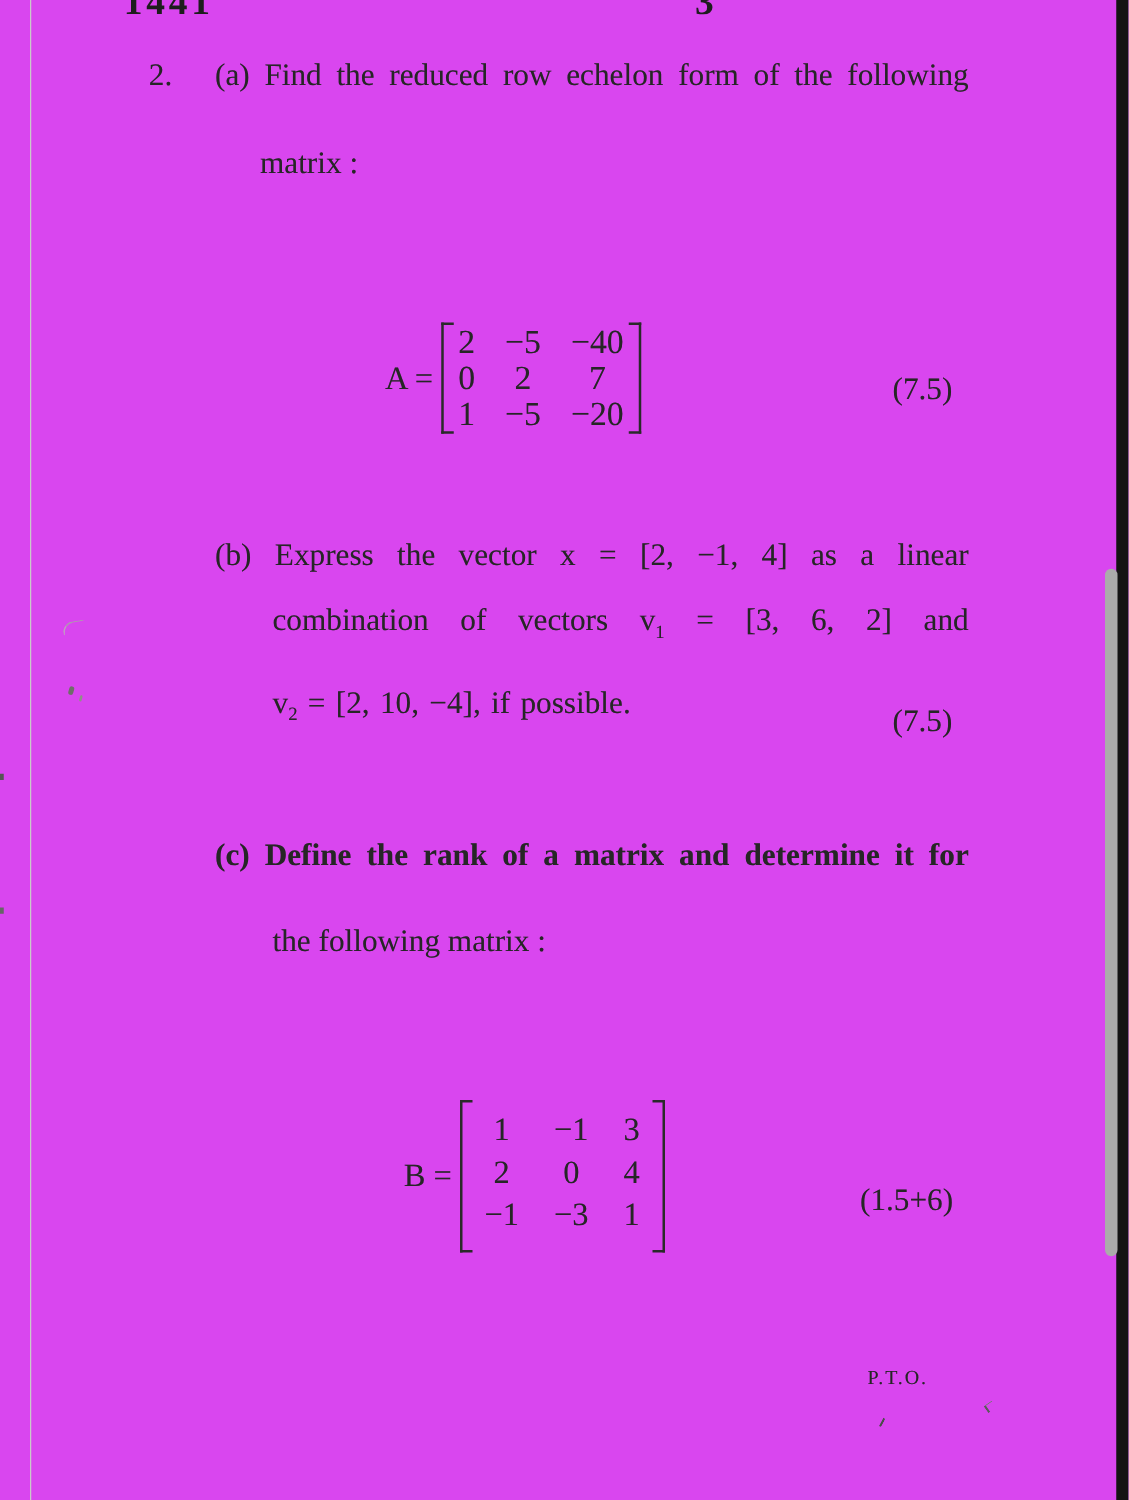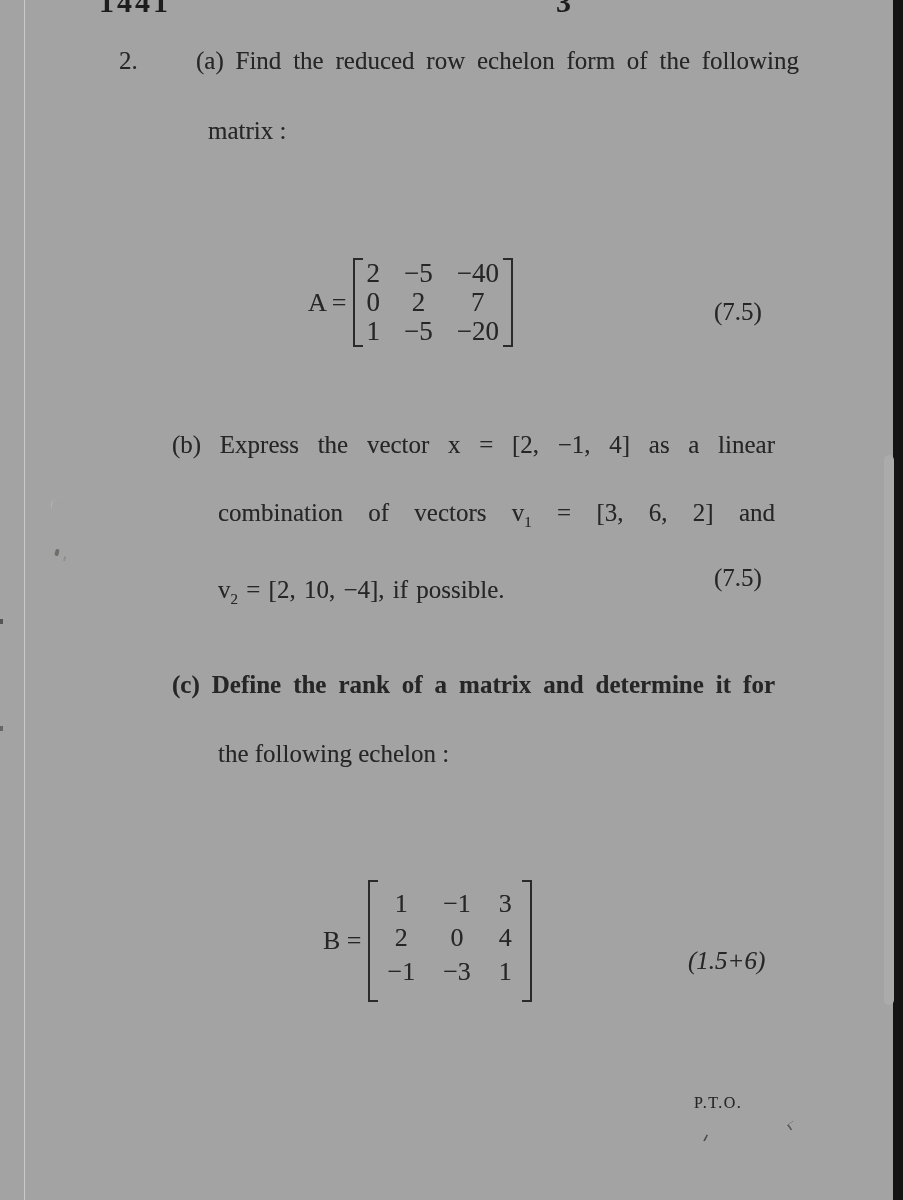--- a/index.html
+++ b/index.html
@@ -1,19 +1,19 @@
 <!DOCTYPE html>
 <html><head>
 <meta charset="utf-8">
 <style>
   html,body{margin:0;padding:0;background:#ffffff;}
   #screen{
     position:relative;
     width:903px;height:1200px;
-    background:#a3a3a3;
+    background:#d946ef;
     overflow:hidden;
     font-family:"Liberation Serif","DejaVu Serif",serif;
     color:#262626;
   }
   .txt{position:absolute;font-size:25px;line-height:30px;white-space:nowrap;
        text-shadow:0 0 .5px rgba(40,40,40,.35);}
   .just{white-space:normal;text-align:justify;text-align-last:justify;}
   .fold-line{position:absolute;left:24px;top:0;width:1px;height:1200px;background:#c9c9c9;}
   .right-bar{position:absolute;left:893px;top:0;width:10px;height:1200px;background:#141414;}
   .scroll-thumb{position:absolute;left:884px;top:455px;width:10px;height:550px;
@@ -50,21 +50,21 @@
 <body>
 
 <div id="screen">
 
   <div class="fold-line"></div>
 
   <div class="clip-head" style="left:99px;">1441</div>
   <div class="clip-num" style="left:556px;">3</div>
 
   <div class="txt" style="left:119px;top:46px;">2.</div>
-  <div class="txt just" style="left:172px;top:46px;width:603px;margin-left:24px;">(a) Find the reduced row echelon form of the following</div>
+  <div class="txt just" style="left:172px;top:46px;width:603px;">(a) Find the reduced row echelon form of the following</div>
   <div class="txt" style="left:208px;top:116px;">matrix :</div>
 
   <div class="mat-wrap" style="left:308px;top:258px;">
     <span class="mat-label">A =</span>
     <span class="bracket-l"></span>
     <span class="mat-grid tight">
       <span>2</span>
       <span>−5</span>
       <span>−40</span>
       <span>0</span>
@@ -72,44 +72,44 @@
       <span>7</span>
       <span>1</span>
       <span>−5</span>
       <span>−20</span>
     </span>
     <span class="bracket-r"></span>
   </div>
   <div class="txt" style="left:714px;top:297px;">(7.5)</div>
 
   <div class="txt just" style="left:172px;top:430px;width:603px;">(b) Express the vector x = [2, −1, 4] as a linear</div>
-  <div class="txt just" style="left:218px;top:498px;width:557px;"><span>combination of vectors v</span><sub class="vsub">1</sub><span> = [3, 6, 2] and</span></div>
-  <div class="txt" style="left:218px;top:575px;word-spacing:2px;"><span>v</span><sub class="vsub">2</sub><span> = [2, 10, −4], if possible.</span></div>
+  <div class="txt just" style="left:218px;top:482px;width:557px;"><span>combination of vectors v</span><sub class="vsub">1</sub><span> = [3, 6, 2] and</span></div>
+  <div class="txt" style="left:218px;top:548px;word-spacing:2px;"><span>v</span><sub class="vsub">2</sub><span> = [2, 10, −4], if possible.</span></div>
   <div class="txt" style="left:714px;top:563px;">(7.5)</div>
 
   <div class="txt just" style="left:172px;top:670px;width:603px;font-weight:bold;">(c) Define the rank of a matrix and determine it for</div>
-  <div class="txt" style="left:218px;top:739px;">the following echelon :</div>
+  <div class="txt" style="left:218px;top:739px;">the following matrix :</div>
 
   <div class="mat-wrap" style="left:323px;top:880px;">
     <span class="mat-label">B =</span>
     <span class="bracket-l"></span>
     <span class="mat-grid roomy">
       <span>1</span>
       <span>−1</span>
       <span>3</span>
       <span>2</span>
       <span>0</span>
       <span>4</span>
       <span>−1</span>
       <span>−3</span>
       <span>1</span>
     </span>
     <span class="bracket-r"></span>
   </div>
-  <div class="txt" style="left:688px;top:946px;font-style:italic;">(1.5+6)</div>
+  <div class="txt" style="left:688px;top:946px;">(1.5+6)</div>
 
   <div class="txt pto" style="left:694px;top:1088px;">P.T.O.</div>
 
   <div class="pencil-arc"></div>
   <div class="pencil-dots"></div>
   <div class="speck-1"></div>
   <div class="speck-2"></div>
   <div class="edge-speck-a"></div>
   <div class="edge-speck-b"></div>
 

